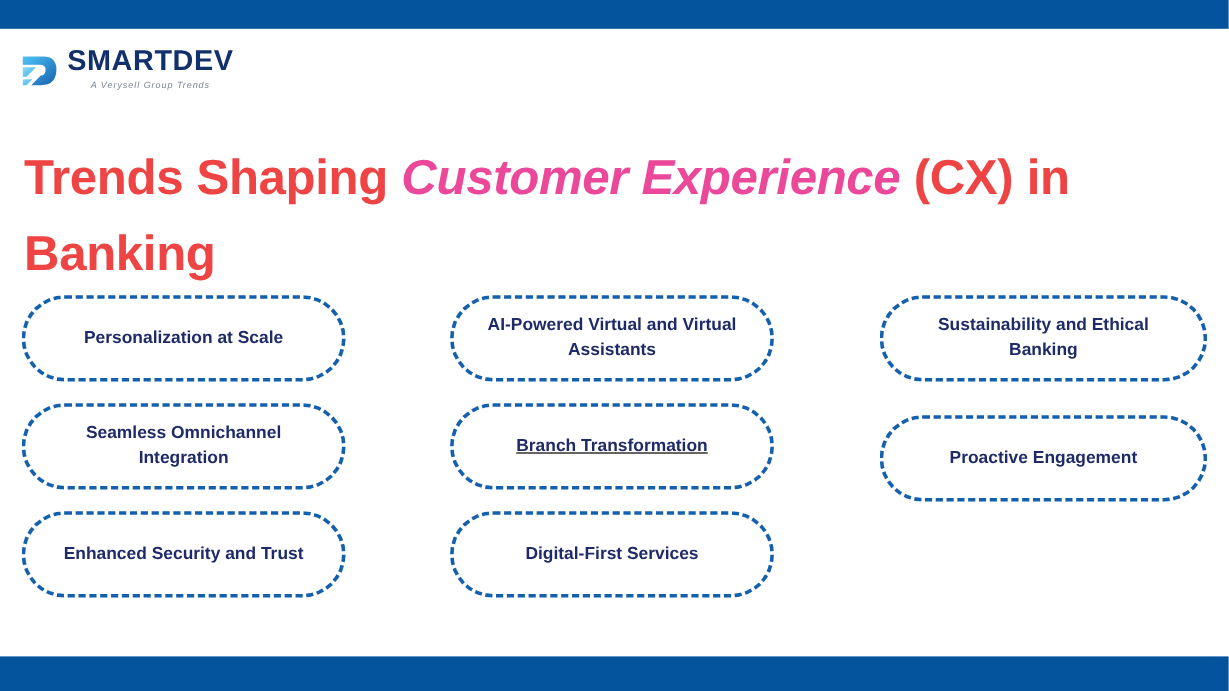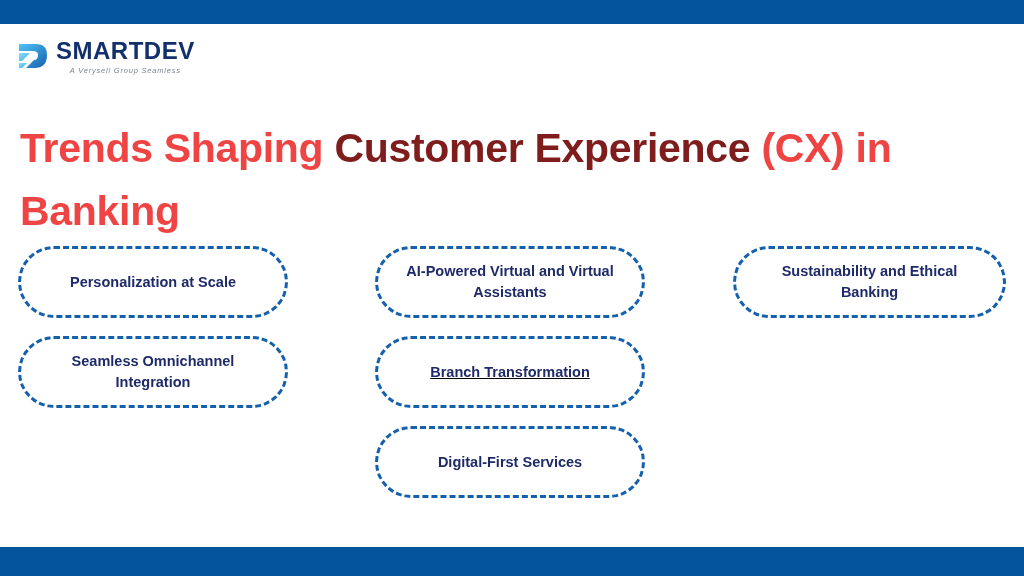--- a/index.html
+++ b/index.html
@@ -40,21 +40,21 @@
     height: 29px;
     background: #04549D;
   }
 
   
   .logo {
     position: absolute;
     left: 16px;
     top: 37px;
     display: flex;
-    align-items: center;
+    align-items: flex-end;
   }
   .logo-mark {
     width: 34px;
     height: 32px;
     flex: 0 0 auto;
     margin-right: 6px;
   }
   .logo-text-wrap {
     display: flex;
     flex-direction: column;
@@ -84,21 +84,21 @@
     left: 20px;
     top: 90px;
     width: 930px;
     font-size: 41px;
     font-weight: bold;
     line-height: 1.52;
     letter-spacing: -0.3px;
     font-family: "Liberation Sans", sans-serif;
   }
   .hl-blue { color: #ef4444; }
-  .hl-yellow { color: #7f1d1d; }
+  .hl-yellow { color: #ec4899; font-style: italic; }
 
   
   .pill {
     position: absolute;
     box-sizing: border-box;
     border: 3px dashed #1560AD;
     border-radius: 40px;
     display: flex;
     align-items: center;
     justify-content: center;
@@ -134,43 +134,49 @@
             <stop offset="100%" stop-color="#36A9E6"></stop>
           </linearGradient>
         </defs>
         <path d="M3 4 L20 4 Q31 4 31 15 Q31 28 18 28 L10 28 L18 20 Q22 20 22 15 Q22 11 17 11 L3 11 Z" fill="url(#gA)"></path>
         <path d="M3 13 L14 13 L6 21 L3 21 Z" fill="url(#gB)"></path>
         <path d="M3 23 L11 23 L6 28 L3 28 Z" fill="url(#gB)"></path>
       </svg>
     </span>
     <span class="logo-text-wrap">
       <span class="logo-word">SMARTDEV</span>
-      <span class="logo-tag">A Verysell Group Seamless</span>
+      <span class="logo-tag">A Verysell Group Trends</span>
     </span>
   </div>
 
   <h1 class="headline">
     <span class="hl-blue">Trends Shaping </span><span class="hl-yellow">Customer Experience</span><span class="hl-blue"> (CX) in Banking</span>
   </h1>
 
   <div class="pill" style="left:18px; top:336px; width:270px; height:72px;">
     <span class="pill-label">Seamless Omnichannel Integration</span>
   </div>
   <div class="pill" style="left:18px; top:246px; width:270px; height:72px;">
     <span class="pill-label">Personalization at Scale</span>
+  </div>
+  <div class="pill" style="left:18px; top:426px; width:270px; height:72px;">
+    <span class="pill-label">Enhanced Security and Trust</span>
   </div>
 
   <div class="pill" style="left:375px; top:246px; width:270px; height:72px;">
     <span class="pill-label">AI-Powered Virtual and Virtual Assistants</span>
   </div>
   <div class="pill" style="left:375px; top:336px; width:270px; height:72px;text-decoration:underline;">
     <span class="pill-label">Branch Transformation</span>
   </div>
   <div class="pill" style="left:733px; top:246px; width:273px; height:72px;">
     <span class="pill-label">Sustainability and Ethical Banking</span>
   </div>
 
   <div class="pill" style="left:375px; top:426px; width:270px; height:72px;">
     <span class="pill-label">Digital-First Services</span>
   </div>
+  <div class="pill" style="left:733px; top:346px; width:273px; height:72px;">
+    <span class="pill-label">Proactive Engagement</span>
+  </div>
 
   <div class="bar-bottom"></div>
 </div>
 
 </body></html>

